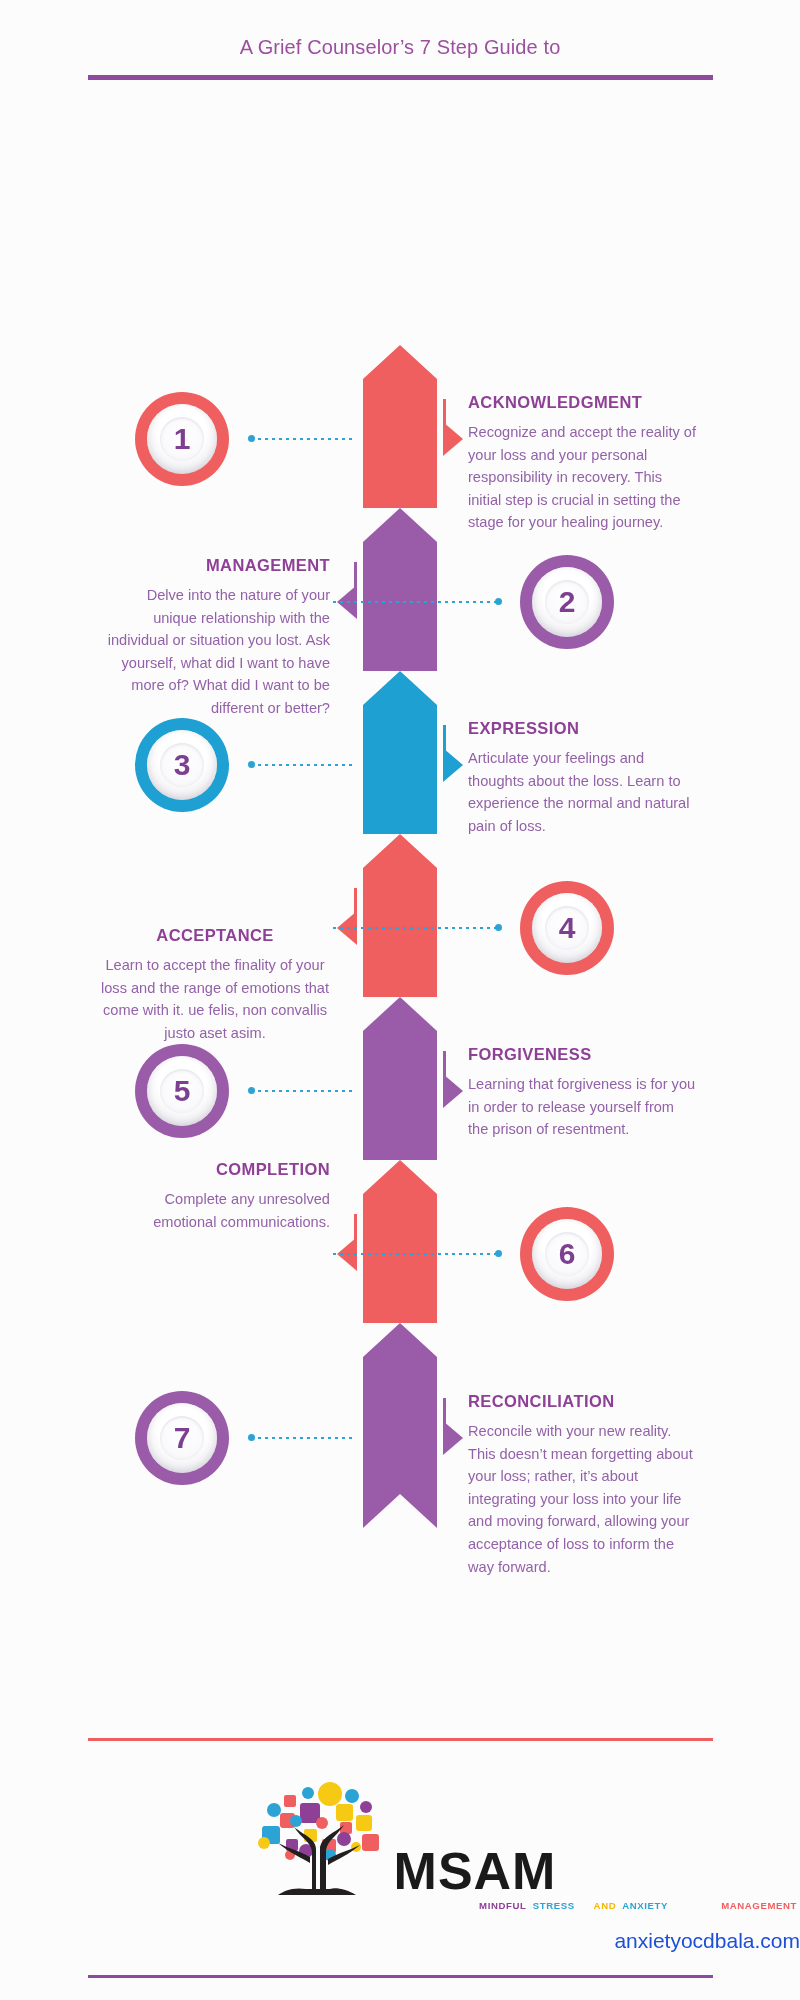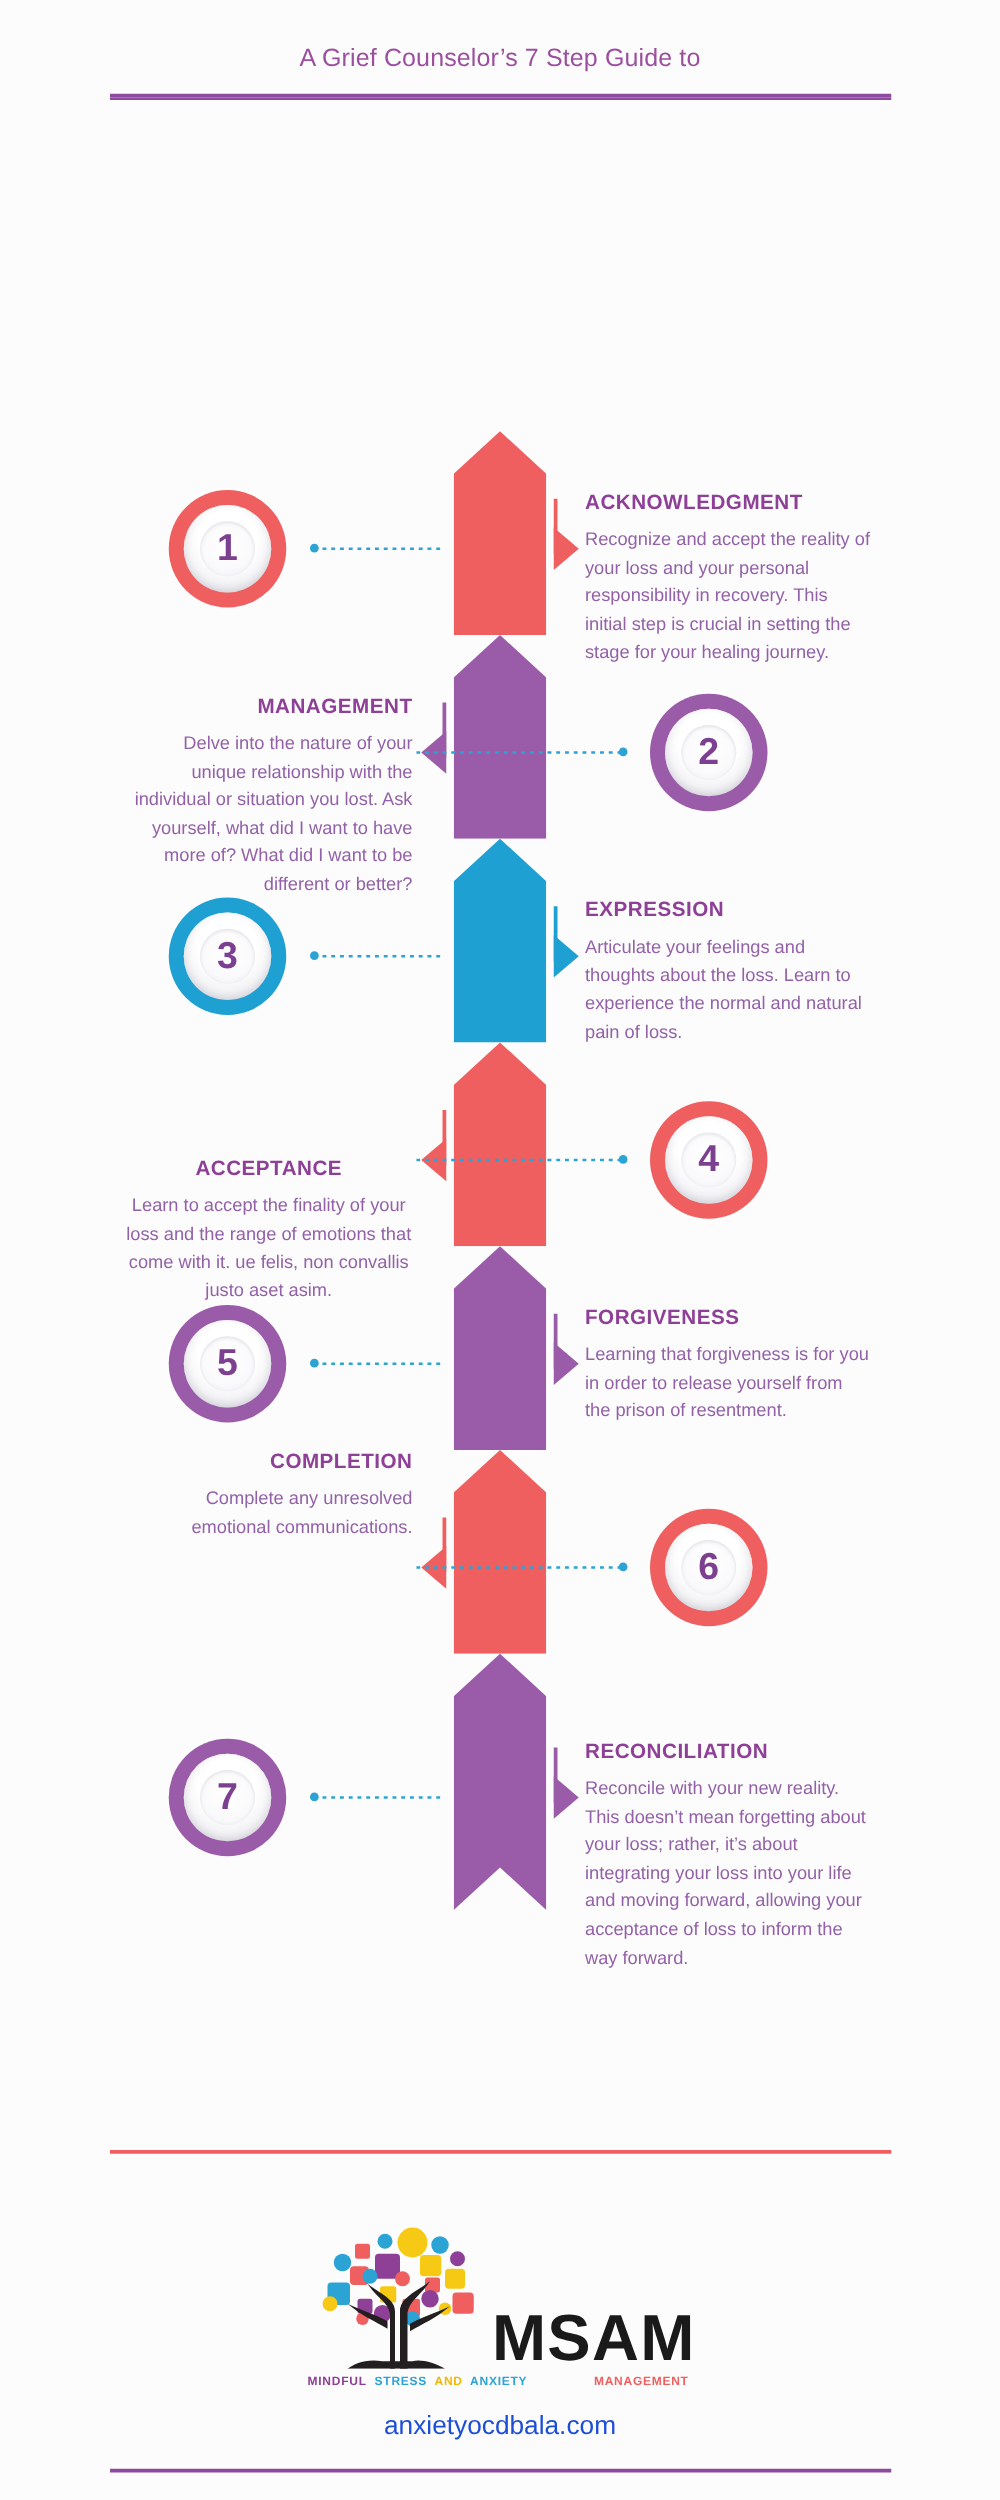--- a/index.html
+++ b/index.html
@@ -97,21 +97,21 @@
     background-size:7px 2px;background-repeat:repeat-x;
   }
   .dotcap{
     position:absolute;width:7px;height:7px;border-radius:50%;
     background:#2ba3d4;
   }
 
   
   .footer{position:absolute;left:0;right:0;bottom:0;}
   .frule{height:3px;background:#ef5f5f;width:625px;margin:0 auto;}
-  .logo-wrap{text-align:center;padding-top:54px;}
+  .logo-wrap{text-align:right;padding-top:36px;}
   .tree-logo{display:inline-block;}
   .msam-row{display:flex;align-items:flex-end;justify-content:center;}
   .msam{
     font-size:52px;font-weight:bold;color:#1a1a1a;letter-spacing:1px;
     line-height:.9;
   }
   .tagline{
     font-size:9.6px;font-weight:bold;letter-spacing:.6px;margin-top:5px;
   }
   .tagline i{font-style:normal;}
@@ -311,21 +311,21 @@
             <path d="M62 112 C48 110 40 114 34 118 L112 118 C104 113 92 110 86 112 Z" fill="#231f20"></path>
           </g>
         </svg>
         <div>
           <div class="msam">MSAM</div>
         </div>
       </div>
 
       <div class="tagline">
         <i style="color: rgb(142, 63, 150); margin-right: 3px;">MINDFUL</i>
-        <i style="color: rgb(43, 163, 212); margin-right: 3px;">STRESS</i>
+        <i style="color: rgb(43, 163, 212); margin-right: 16px;">STRESS</i>
         <i style="color: rgb(242, 183, 5); margin-right: 3px;">AND</i>
         <i style="color: rgb(43, 163, 212); margin-right: 3px;">ANXIETY</i>
         <i style="color: rgb(239, 95, 95); margin-right: 3px; margin-left: 47px;">MANAGEMENT</i>
       </div>
 
       <div class="url">anxietyocdbala.com</div>
     </div>
     <div class="brule"></div>
   </div>
 

